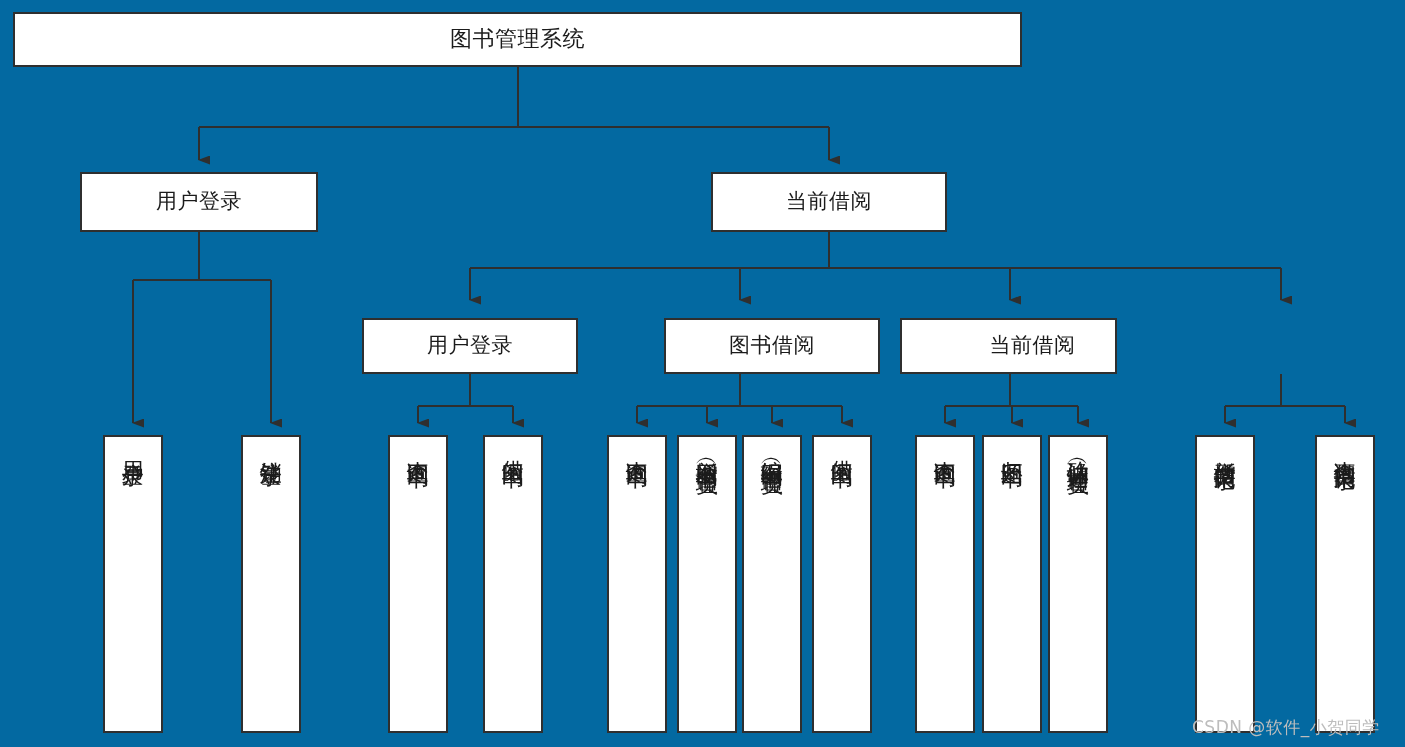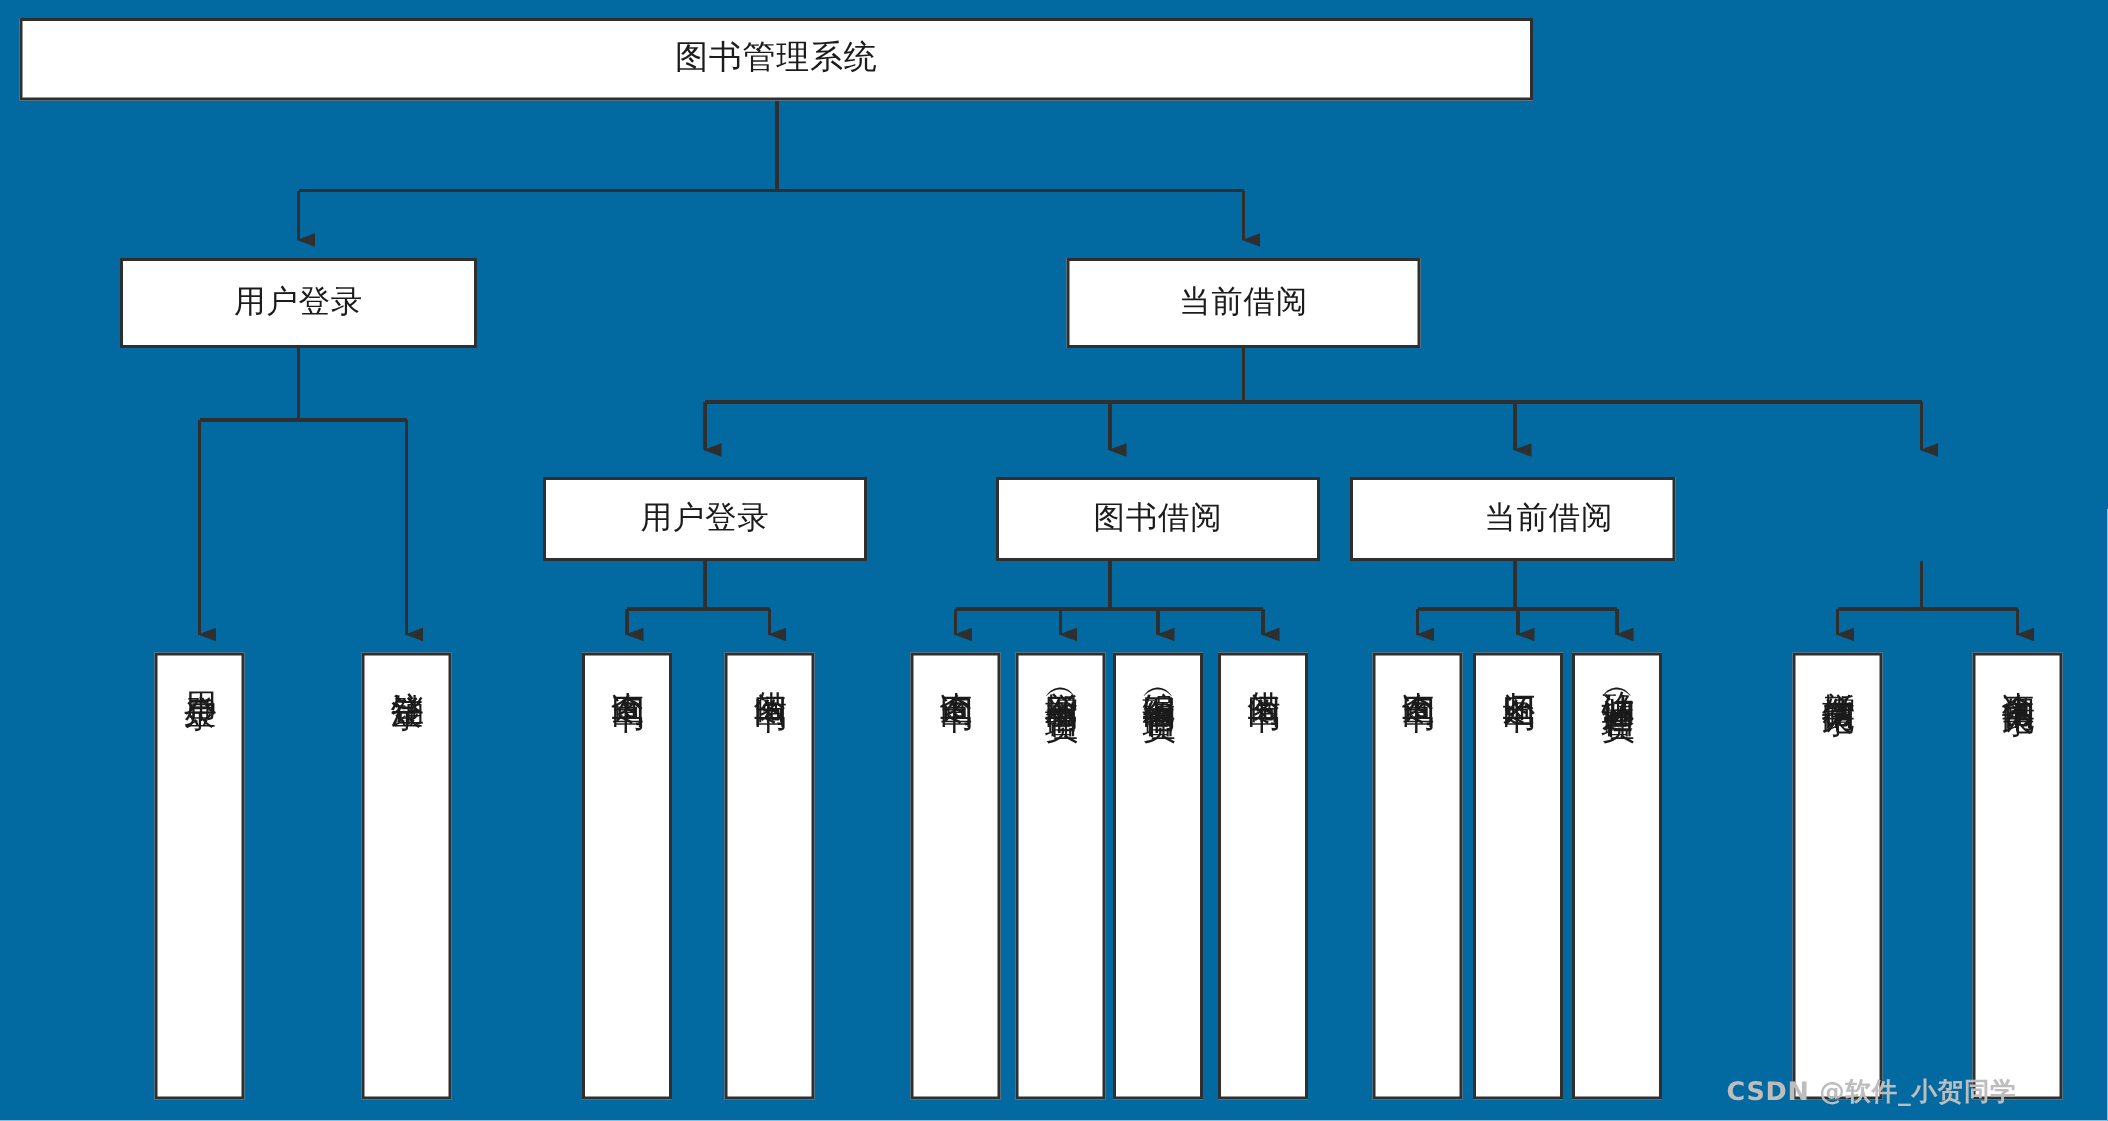--- a/index.html
+++ b/index.html
@@ -174,15 +174,15 @@
     <span class="lbl">确认归还（管理员）</span>
   </div>
 
   <div class="node v-node" style="left:1195px;top:435px;width:60px;height:298px;">
     <span class="lbl">新增借阅记录</span>
   </div>
   <div class="node v-node" style="left:1315px;top:435px;width:60px;height:298px;">
     <span class="lbl">查询借阅记录</span>
   </div>
 
-  <div class="watermark" style="left:1151px;top:716px;font-weight:bold;">CSDN @软件_小贺同学</div>
+  <div class="watermark" style="left:1192px;top:716px;">CSDN @软件_小贺同学</div>
 
 </div>
 
 </body></html>

